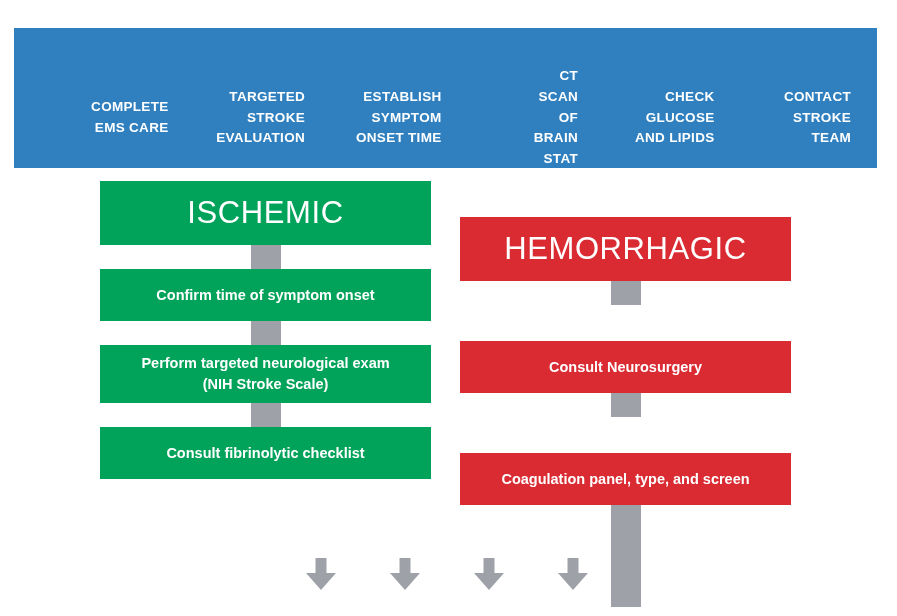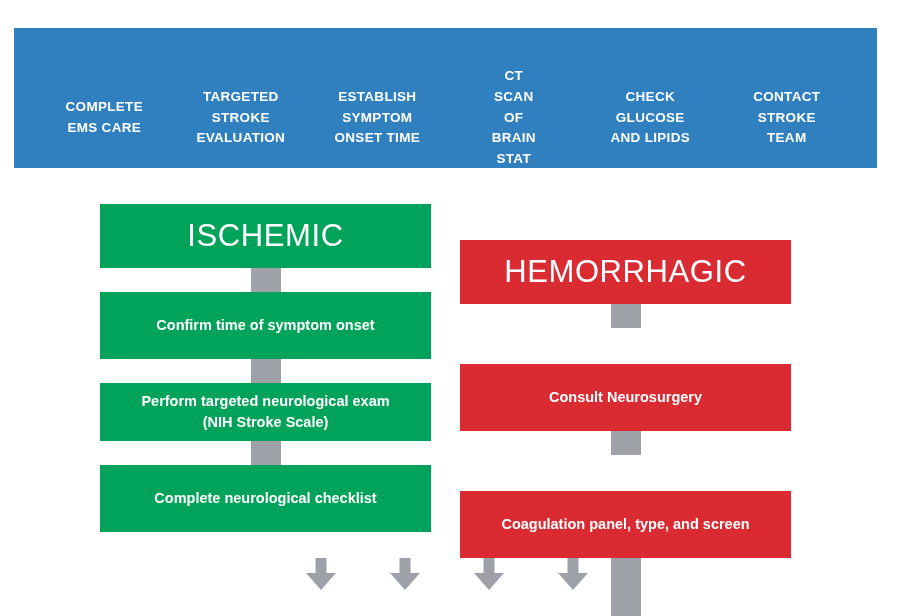--- a/index.html
+++ b/index.html
@@ -29,37 +29,37 @@
     height: 140px;
     background: #3080bf;
     display: flex;
     align-items: center;
     justify-content: space-between;
     box-sizing: border-box;
     padding: 0 22px;
   }
   .header-step {
     flex: 1 1 0;
-    text-align: center;
+    text-align: right;
     color: #ffffff;
     font-weight: bold;
     font-size: 13.5px;
     line-height: 1.55;
     letter-spacing: 0.3px;
     text-transform: uppercase;
     padding: 0 4px;
     box-sizing: border-box;
     white-space: pre-line;
     margin-top: 40px;
   }
 
   
   .column {
     position: absolute;
-    top: 204px;
+    top: 181px;
     width: 331px;
   }
   .column.ischemic   { left: 100px; }
   .column.hemorrhagic{ left: 460px; }
 
   .node {
     width: 100%;
     box-sizing: border-box;
     color: #ffffff;
     display: flex;
@@ -73,21 +73,21 @@
     font-size: 31px;
     font-weight: 300;
     letter-spacing: 0.6px;
   }
   .node.step {
     font-size: 14.5px;
     font-weight: bold;
     line-height: 1.42;
     white-space: pre-line;
   }
-  .node.h52 { height: 67px; }
+  .node.h52 { height: 52px; }
   .node.h70 { height: 58px; }
 
   .ischemic    .node { background: #00a359; }
   .hemorrhagic .node { background: #da2a32; margin-top: 36px; }
 
   
   .connector {
     width: 30px;
     background: #9ea2a8;
     margin: 0 auto;
@@ -141,21 +141,21 @@
   </div>
 
   <div class="column ischemic">
     <div class="node title">ISCHEMIC</div>
     <div class="connector short"></div>
     <div class="node step h52">Confirm time of symptom onset</div>
     <div class="connector short"></div>
     <div class="node step h70">Perform targeted neurological exam
 (NIH Stroke Scale)</div>
     <div class="connector short"></div>
-    <div class="node step h52">Complete neurological checklist</div>
+    <div class="node step h52">Consult fibrinolytic checklist</div>
   </div>
 
   <div class="column hemorrhagic">
     <div class="node title">HEMORRHAGIC</div>
     <div class="connector short"></div>
     <div class="node step h52">Consult Neurosurgery</div>
     <div class="connector short"></div>
     <div class="node step h52">Coagulation panel, type, and screen</div>
     <div class="connector long"></div>
   </div>

